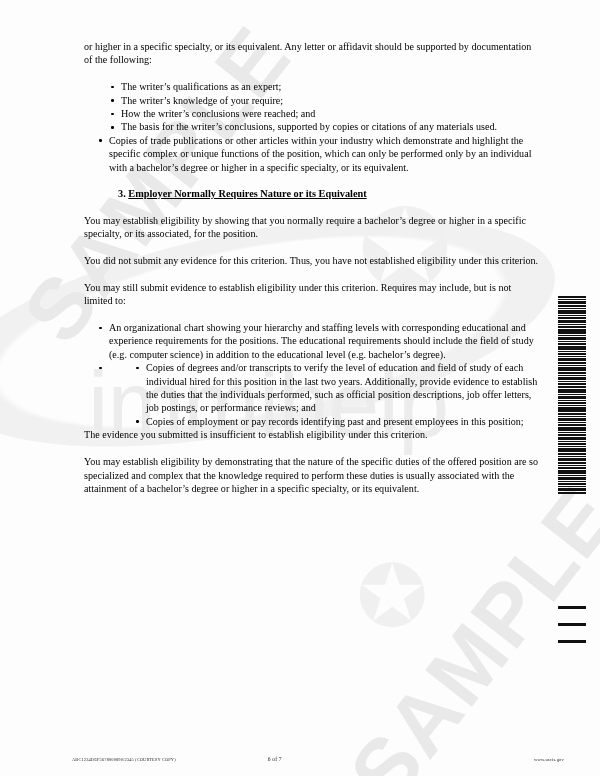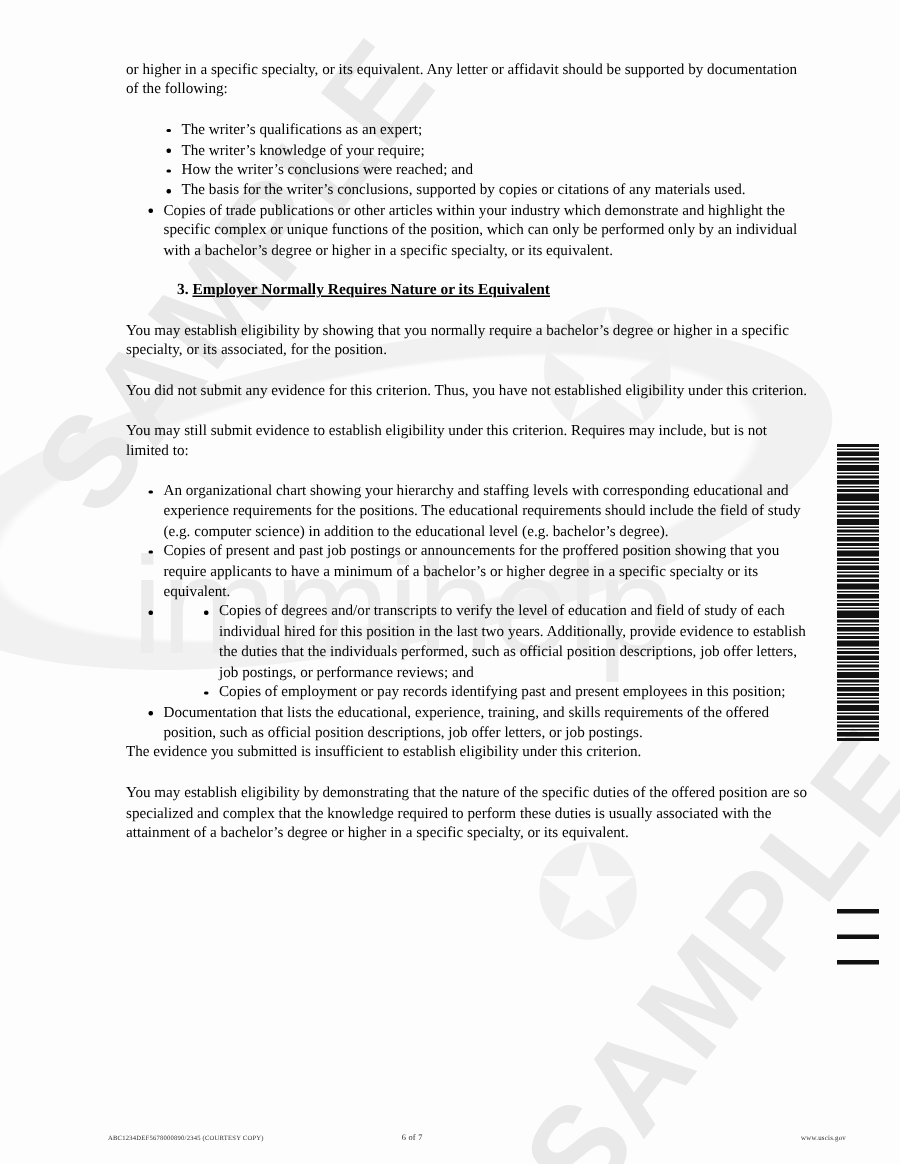--- a/index.html
+++ b/index.html
@@ -321,35 +321,29 @@
 
     <p>You may establish eligibility by showing that you normally require a bachelor’s degree or higher in a specific specialty, or its associated, for the position.</p>
     <p>You did not submit any evidence for this criterion.  Thus, you have not established eligibility under this criterion.</p>
     <p>You may still submit evidence to establish eligibility under this criterion.  Requires may include, but is not limited to:</p>
 
     <ul class="lvl1" id="s3-bullets">
         <li>
           <span class="txt">An organizational chart showing your hierarchy and staffing levels with corresponding educational and experience requirements for the positions.  The educational requirements should include the field of study (e.g. computer science) in addition to the educational level (e.g. bachelor’s degree).</span>
         </li>
         <li>
-          <span class="txt">Copies of present and past job postings or announcements for the proffered position showing that you require applicants to have a minimum of a bachelor’s or higher degree in a specific specialty or its equivalent.</span>
-        </li>
-        <li>
           <ul class="lvl2">
             <li>
               <span class="txt">Copies of degrees and/or transcripts to verify the level of education and field of study of each individual hired for this position in the last two years.  Additionally, provide evidence to establish the duties that the individuals performed, such as official position descriptions, job offer letters, job postings, or performance reviews; and</span>
             </li>
             <li>
               <span class="txt">Copies of employment or pay records identifying past and present employees in this position;</span>
             </li>
           </ul>
         </li>
-        <li>
-          <span class="txt">Documentation that lists the educational, experience, training, and skills requirements of the offered position, such as official position descriptions, job offer letters, or job postings.</span>
-        </li>
       </ul>
 
 
     <p>The evidence you submitted is insufficient to establish eligibility under this criterion.</p>
     <p>You may establish eligibility by demonstrating that the nature of the specific duties of the offered position are so specialized and complex that the knowledge required to perform these duties is usually associated with the attainment of a bachelor’s degree or higher in a specific specialty, or its equivalent.</p>
 
   </div>
 
   <div class="footer">
     <span class="ref">ABC1234DEF5678000890/2345 (COURTESY COPY)</span>

